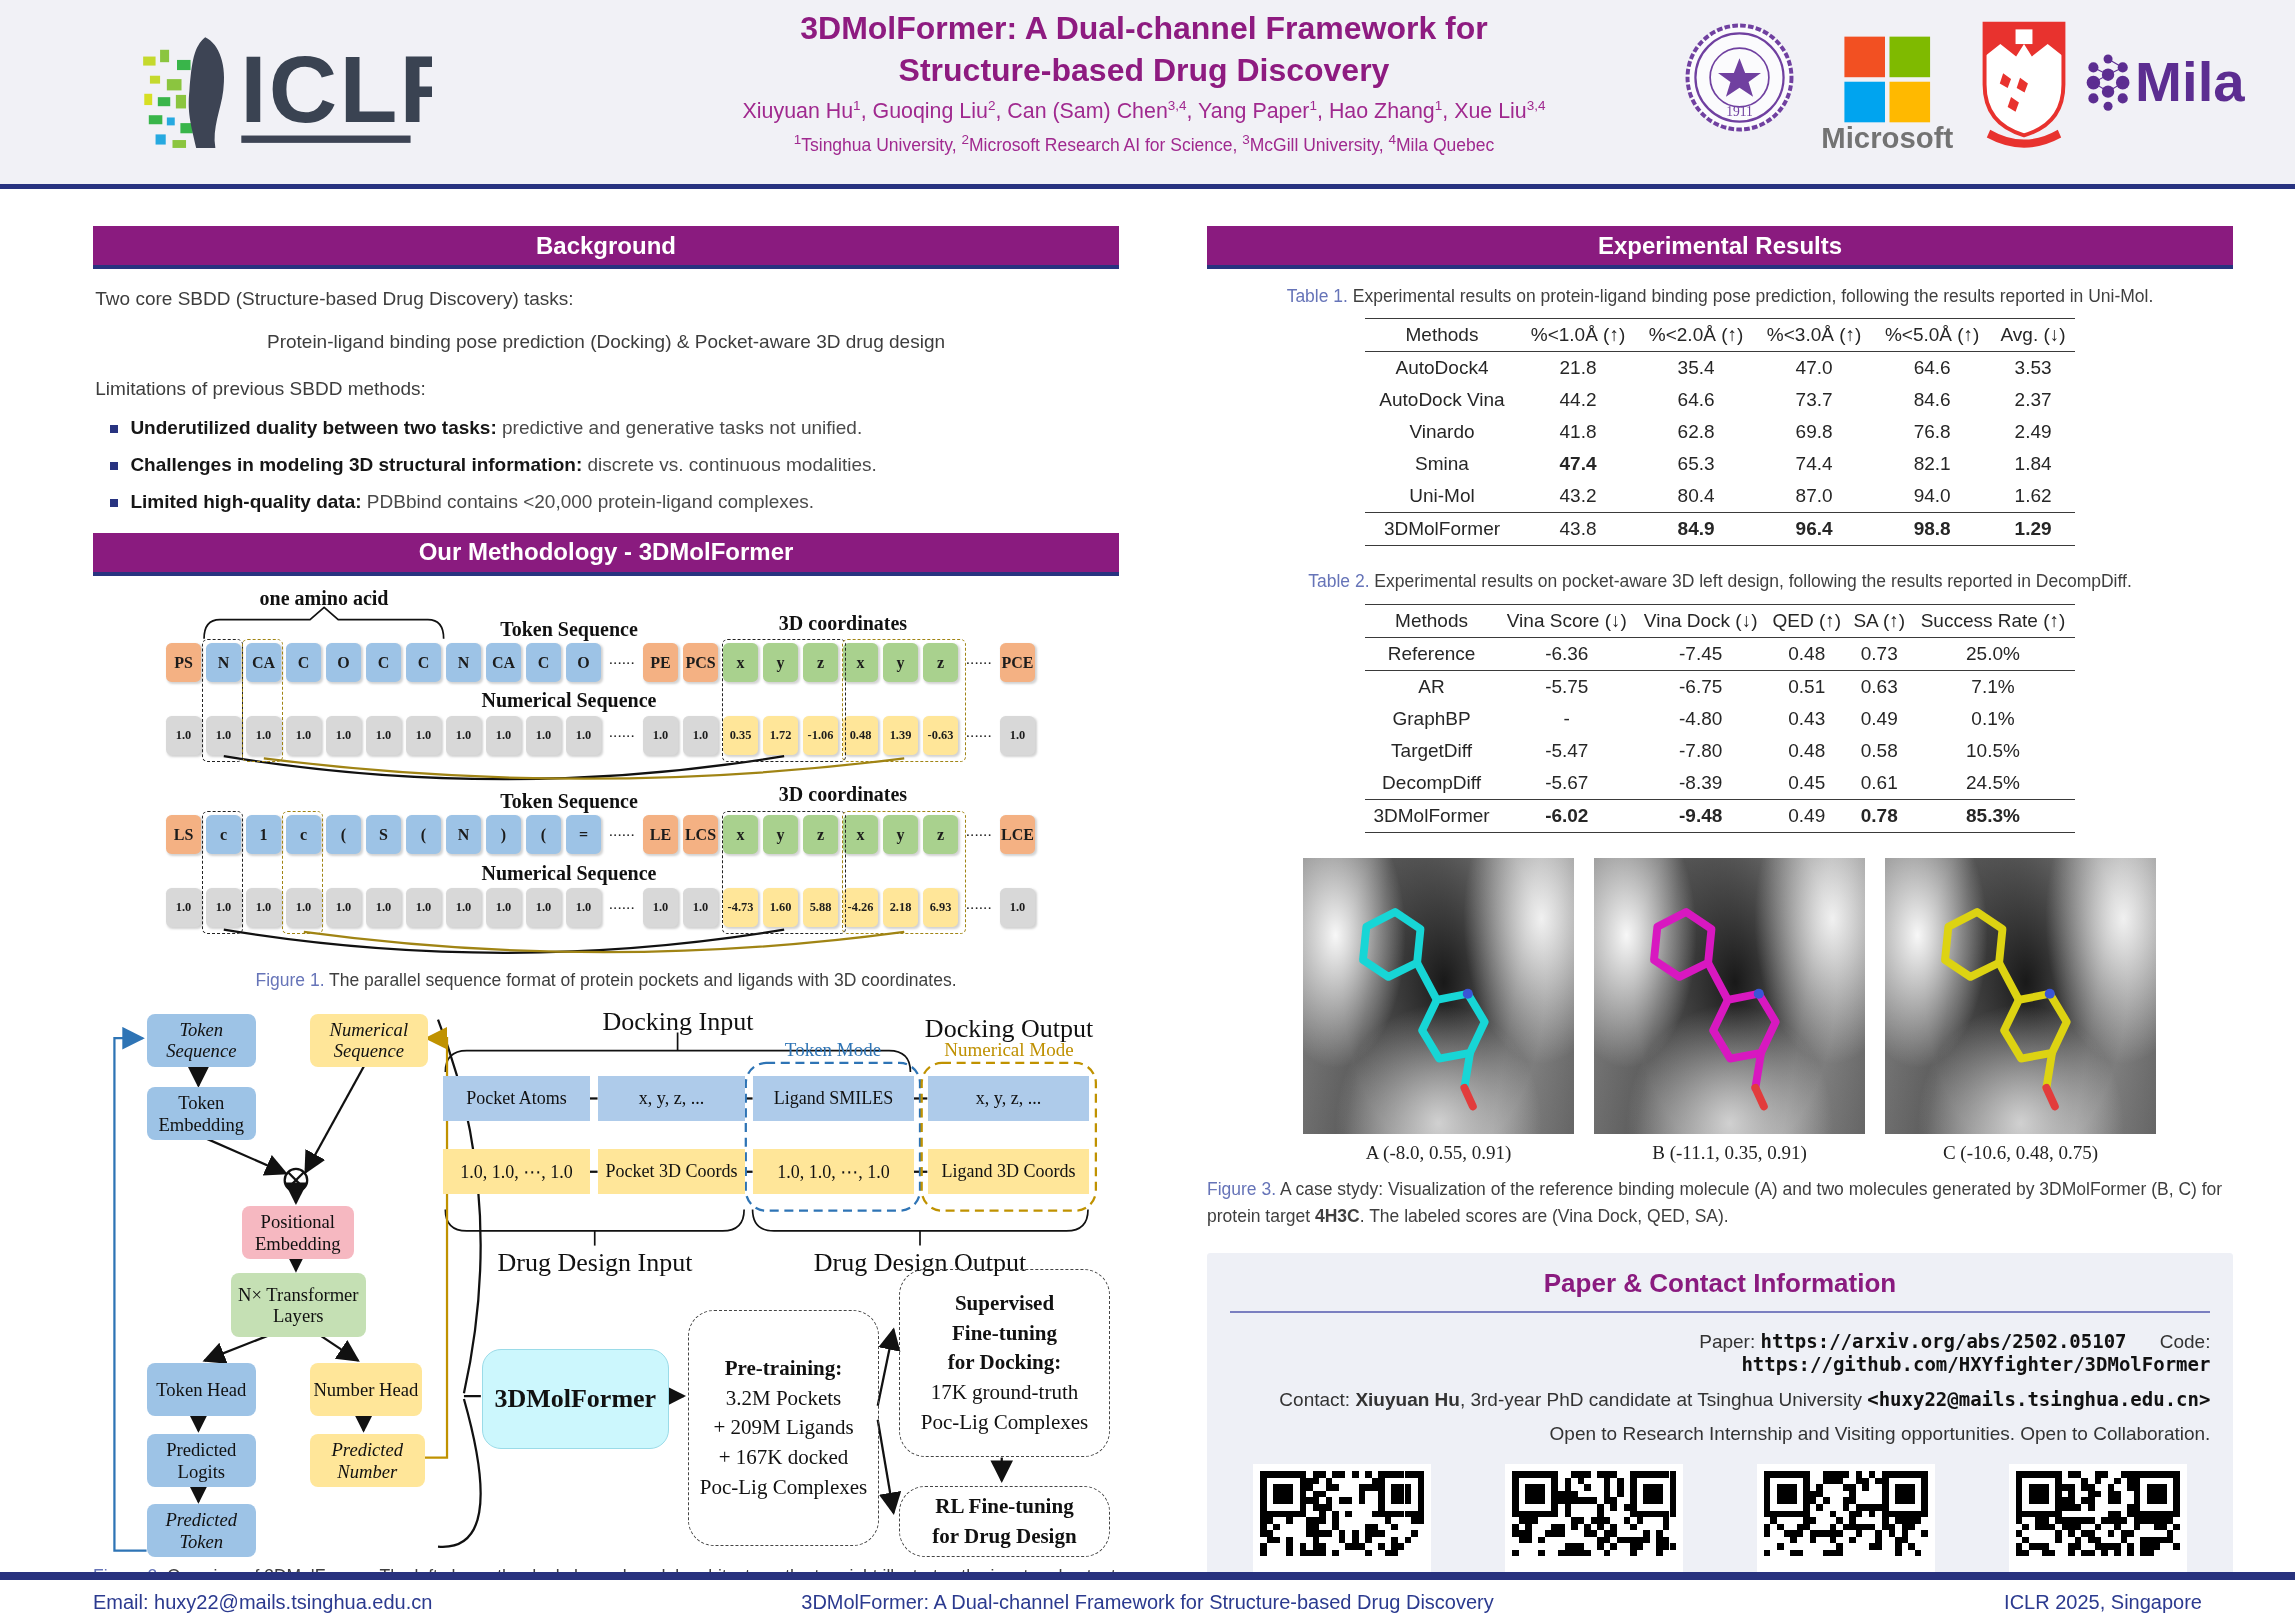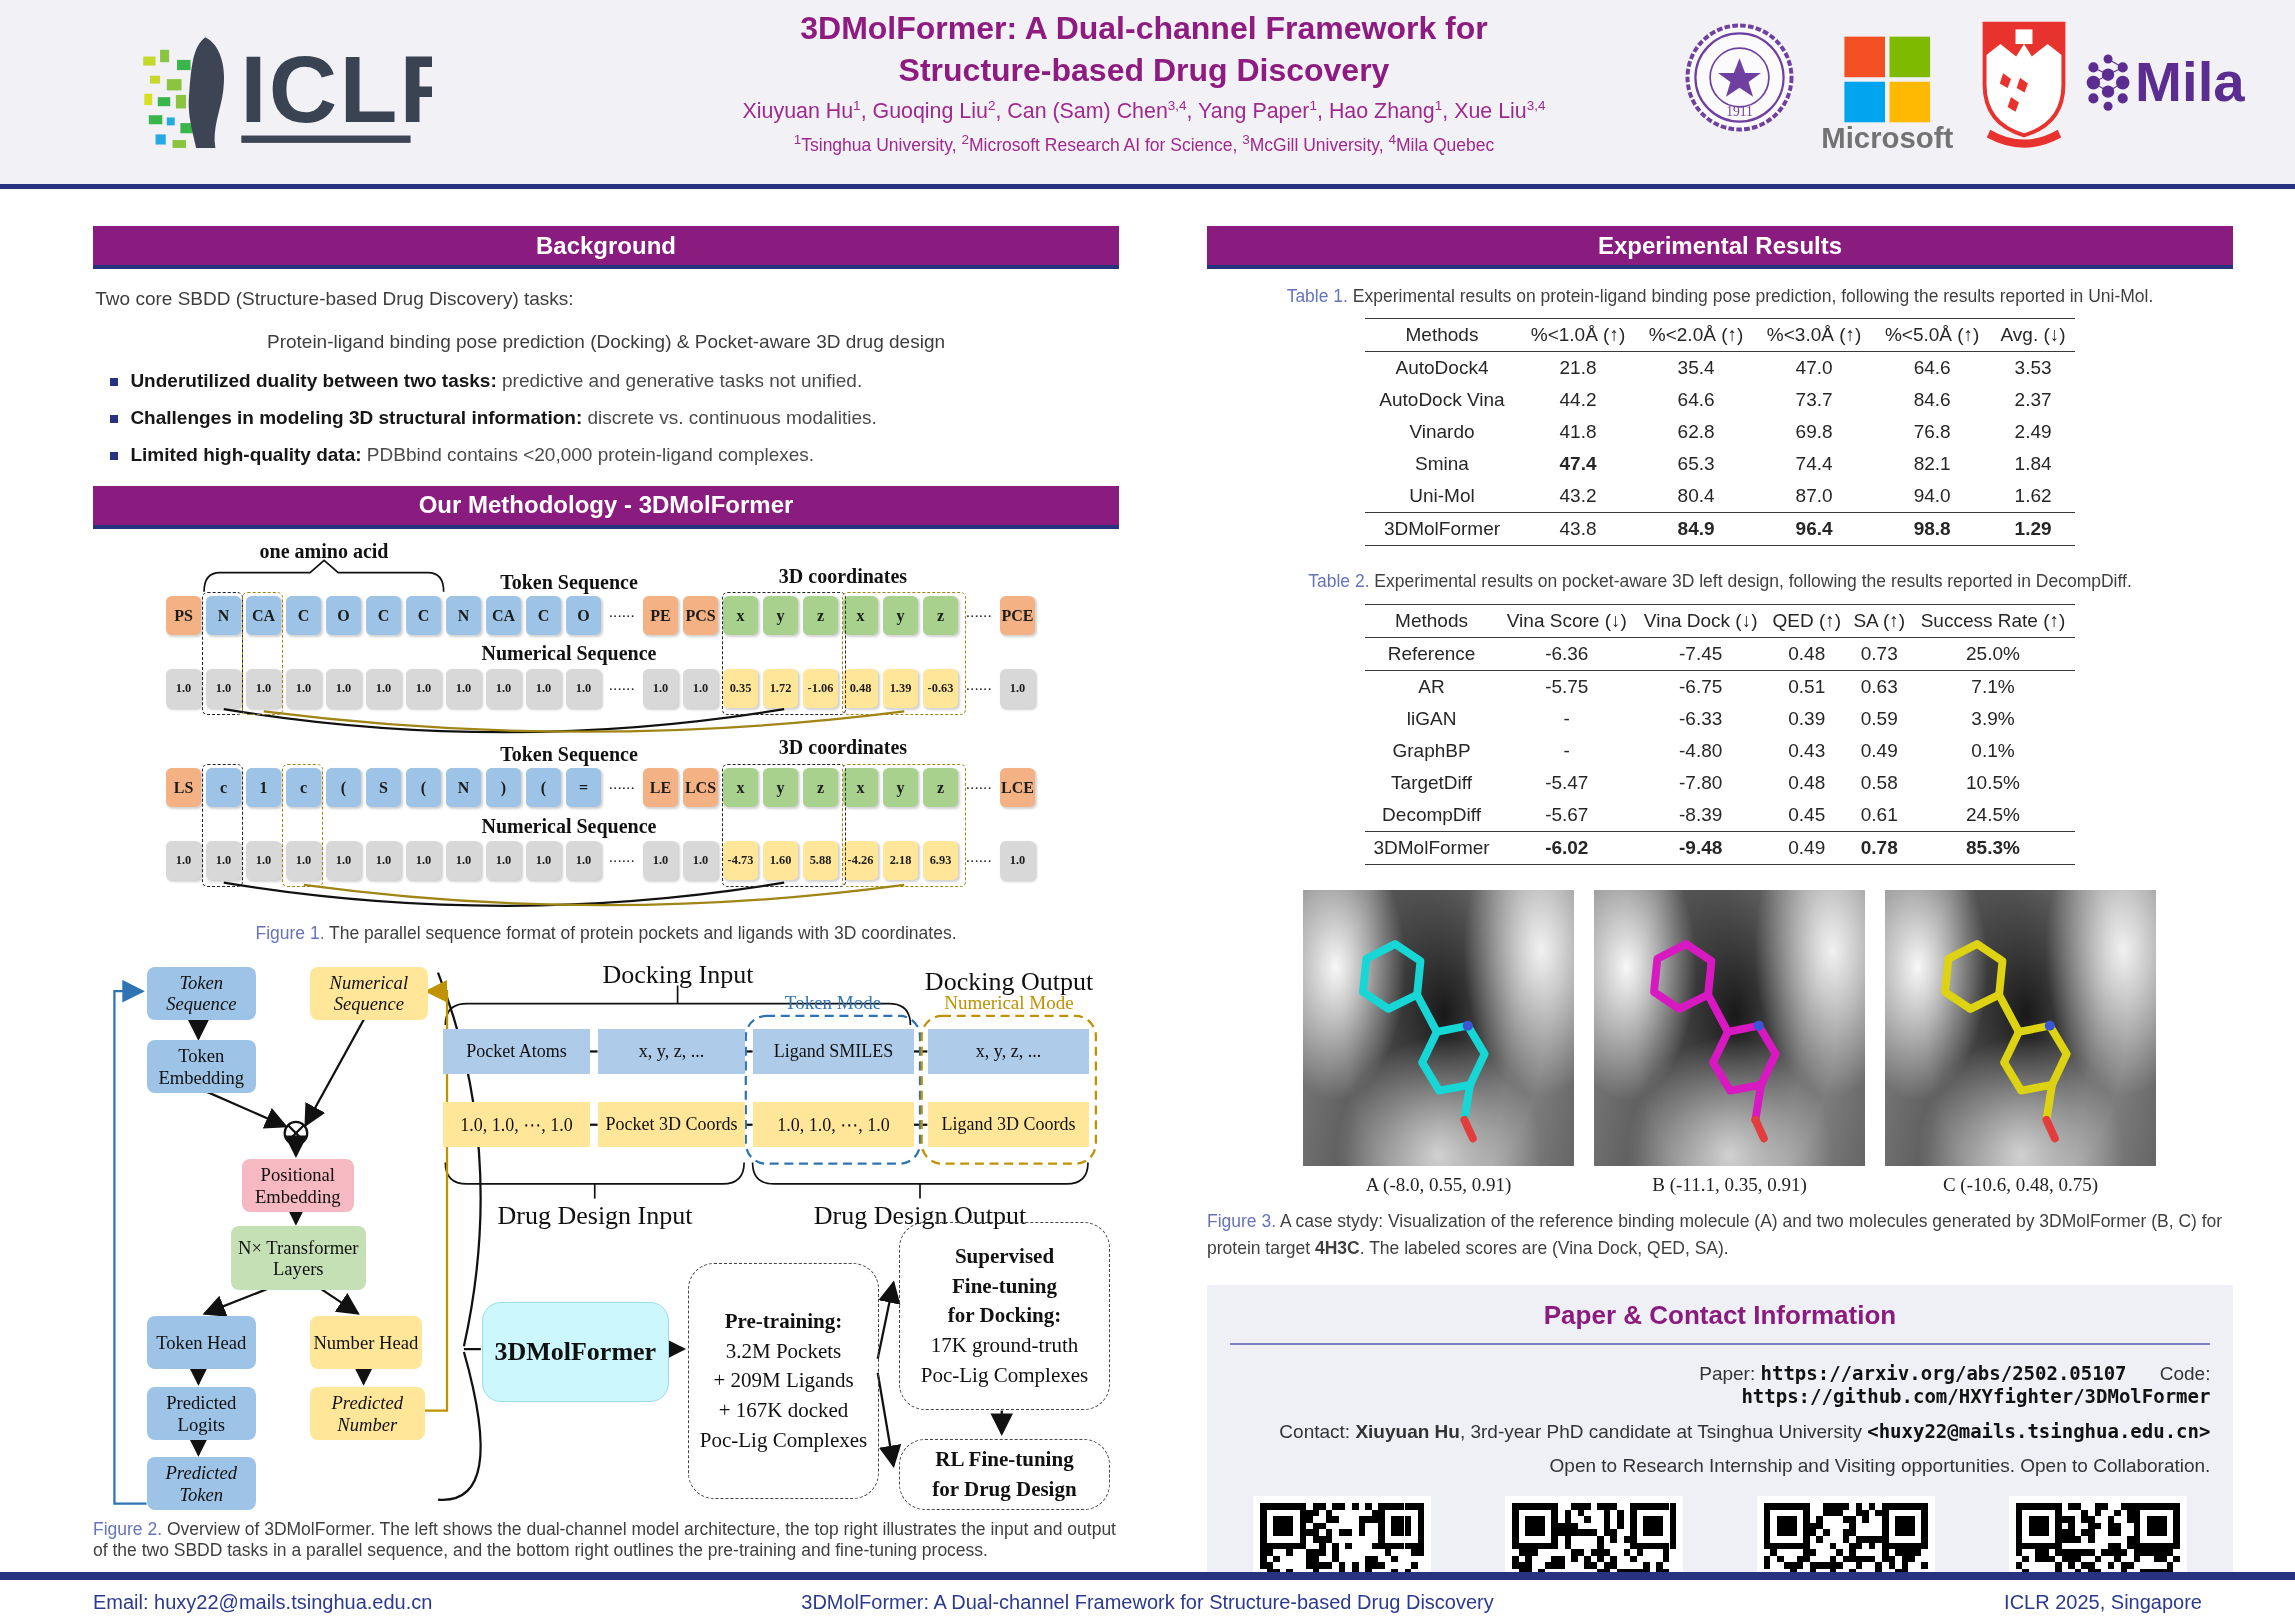--- a/index.html
+++ b/index.html
@@ -216,20 +216,21 @@
   </div>
 
   <div class="col col-left">
 
     <div class="bar">
       <span>Background</span>
     </div>
 
     <div class="bg-line1">Two core SBDD (Structure-based Drug Discovery) tasks:</div>
     <div class="bg-line2">Protein-ligand binding pose prediction (Docking) &amp; Pocket-aware 3D drug design</div>
+    <div class="bg-line3">Limitations of previous SBDD methods:</div>
     <div class="bullets">
 
         <div class="bullet">
           <span class="bdot"></span>
           <span class="btext"><b>Underutilized duality between two tasks:</b><span class="rest"> predictive and generative tasks not unified.</span></span>
         </div>
 
         <div class="bullet">
           <span class="bdot"></span>
           <span class="btext"><b>Challenges in modeling 3D structural information:</b><span class="rest"> discrete vs. continuous modalities.</span></span>
@@ -613,29 +614,20 @@
           <tr>
 
           <td>AR</td>
             <td>-5.75</td>
             <td>-6.75</td>
             <td>0.51</td>
             <td>0.63</td>
             <td>7.1%</td>
           </tr>
 
-          <tr>
-
-          <td>liGAN</td>
-            <td>-</td>
-            <td>-6.33</td>
-            <td>0.39</td>
-            <td>0.59</td>
-            <td>3.9%</td>
-          </tr>
 
           <tr>
 
           <td>GraphBP</td>
             <td>-</td>
             <td>-4.80</td>
             <td>0.43</td>
             <td>0.49</td>
             <td>0.1%</td>
           </tr>

